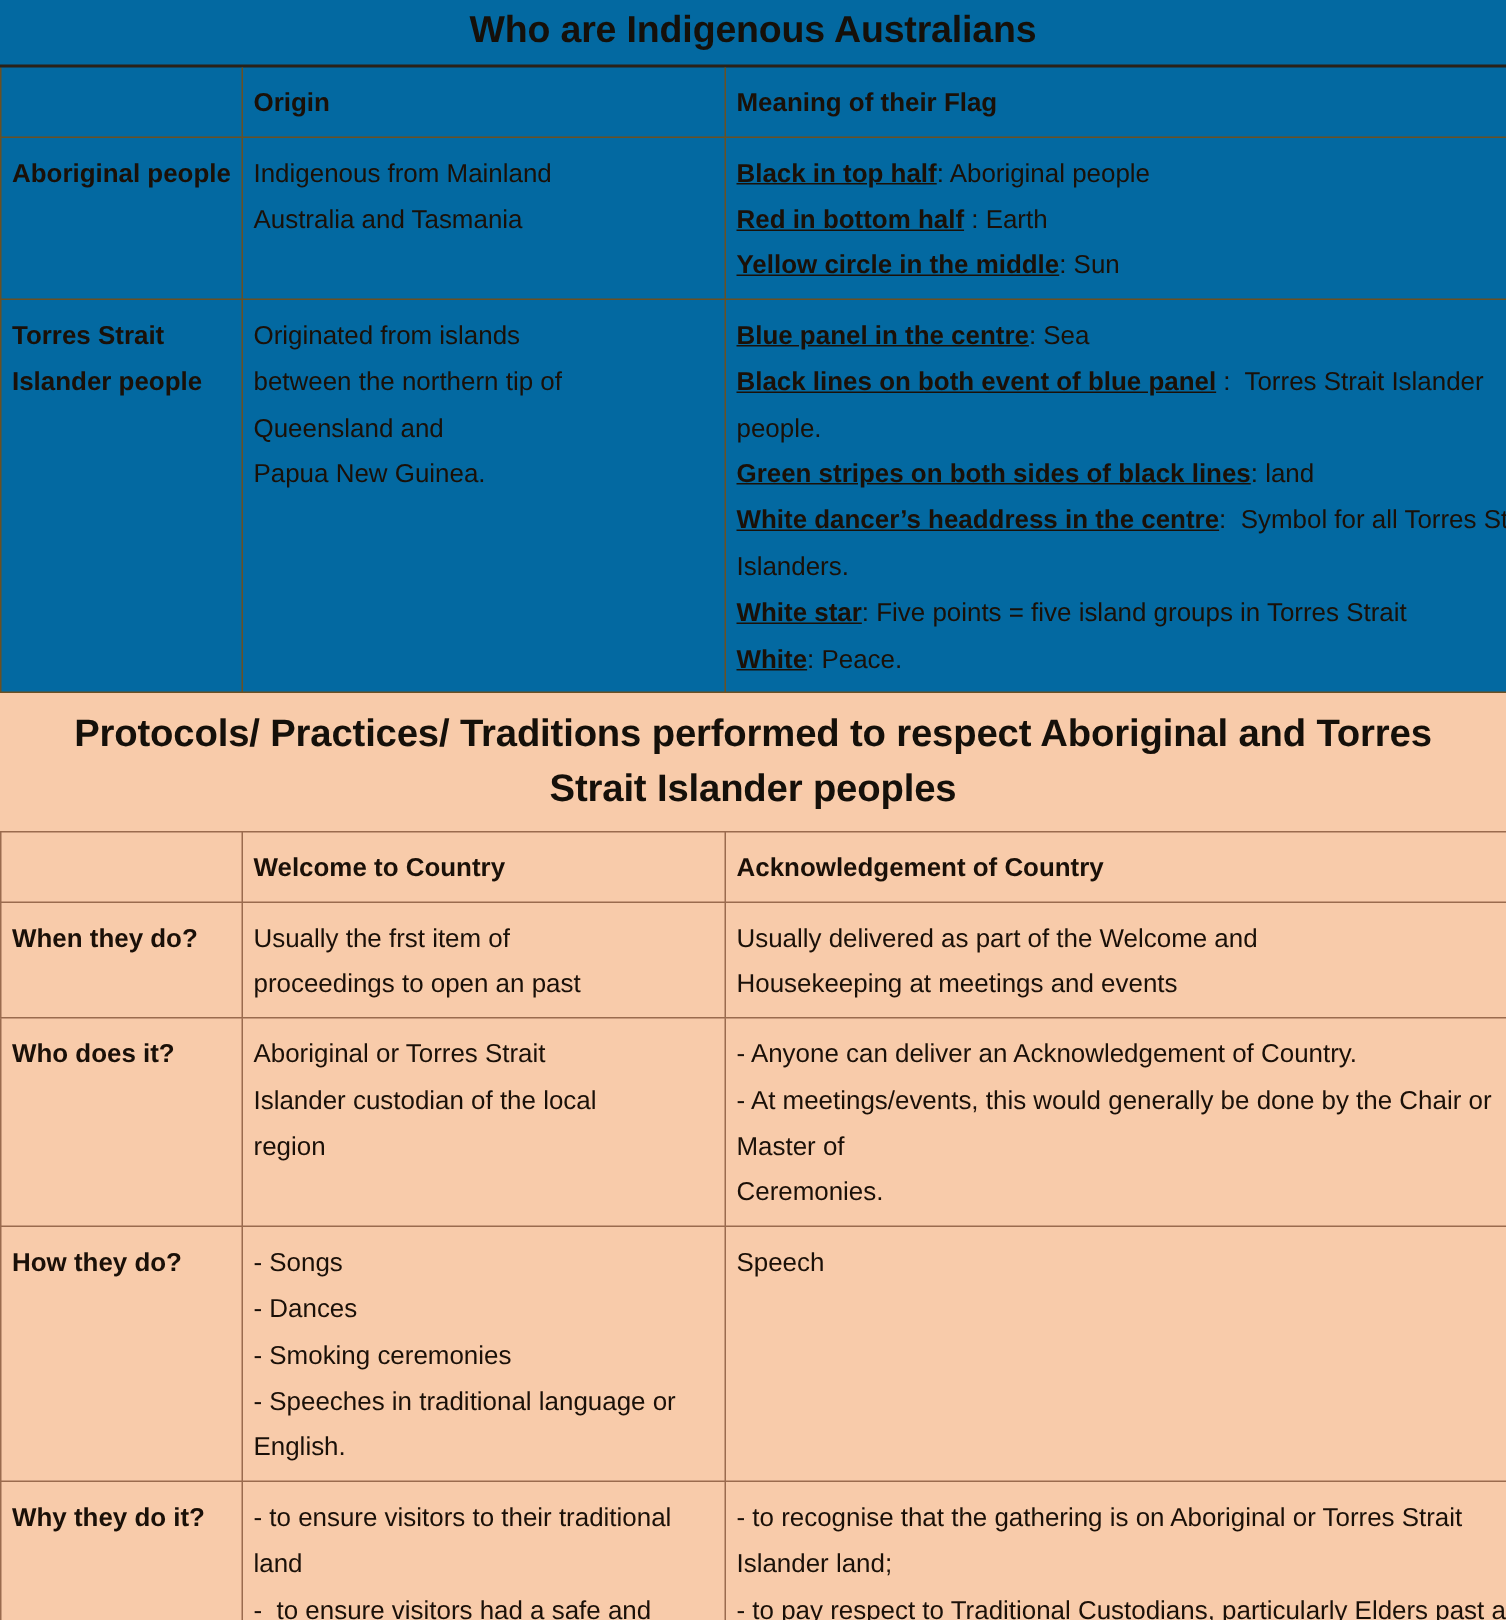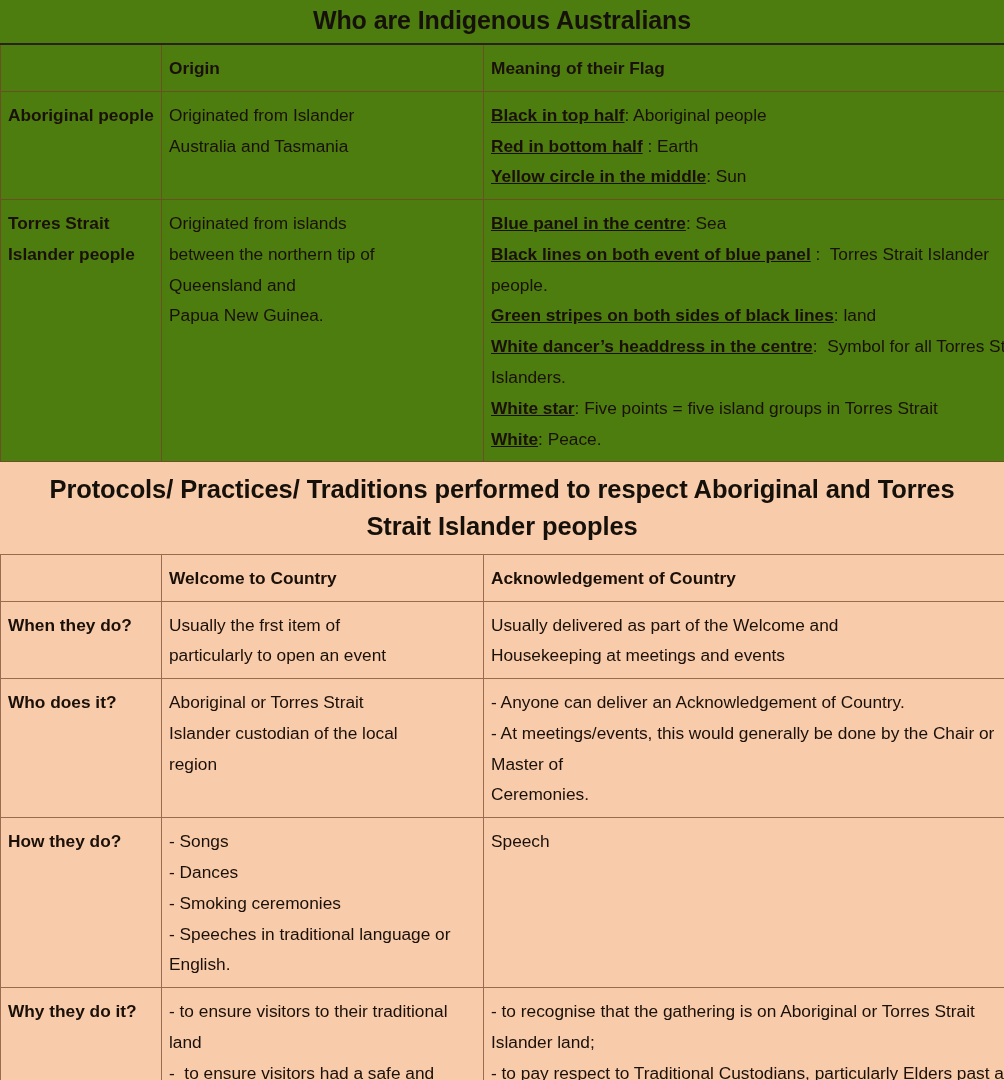--- a/index.html
+++ b/index.html
@@ -13,21 +13,21 @@
     color: #1a1008;
     -webkit-font-smoothing: antialiased;
   }
   .sheet {
     width: 1004px;
     position: relative;
     overflow: hidden;
   }
 
   
-  .section-yellow { background: #4d7c0f; }
+  .section-yellow { background: #0369a1; }
   .section-peach  { background: #f8cbaa; }
 
   .banner {
     text-align: center;
     font-weight: bold;
     font-size: 25px;
     line-height: 1.28;
     letter-spacing: -0.1px;
     padding: 4px 14px 7px 14px;
     color: #15100a;
@@ -80,21 +80,21 @@
       <tbody>
         <tr>
           <td class="c0 hdr"></td>
           <td class="c1 hdr">Origin</td>
           <td class="c2 hdr">Meaning of their Flag</td>
         </tr>
 
         <tr>
           <td class="c0 rowhead">Aboriginal people</td>
           <td class="c1">
-            <span class="line">Originated from Islander</span>
+            <span class="line">Indigenous from Mainland</span>
             <span class="line">Australia and Tasmania</span>
           </td>
           <td class="c2">
             <span class="line"><span class="lbl">Black in top half</span><span>: Aboriginal people</span></span>
             <span class="line"><span class="lbl">Red in bottom half</span><span> : Earth</span></span>
             <span class="line"><span class="lbl">Yellow circle in the middle</span><span>: Sun</span></span>
           </td>
         </tr>
 
         <tr>
@@ -127,21 +127,21 @@
         <tr>
           <td class="c0 hdr"></td>
           <td class="c1 hdr">Welcome to Country</td>
           <td class="c2 hdr">Acknowledgement of Country</td>
         </tr>
 
         <tr>
           <td class="c0 rowhead">When they do?</td>
           <td class="c1">
             <span class="line">Usually the frst item of</span>
-            <span class="line">particularly to open an event</span>
+            <span class="line">proceedings to open an past</span>
           </td>
           <td class="c2">
             <span class="line">Usually delivered as part of the Welcome and</span>
             <span class="line">Housekeeping at meetings and events</span>
           </td>
         </tr>
 
         <tr>
           <td class="c0 rowhead">Who does it?</td>
           <td class="c1">

